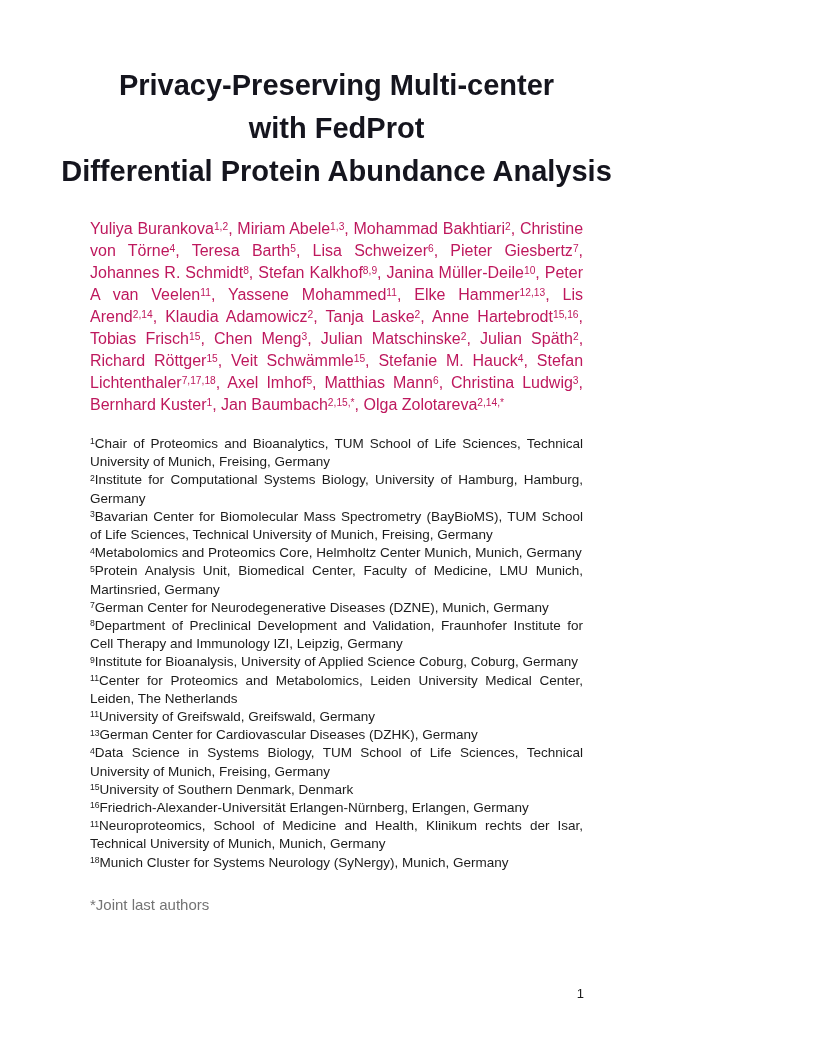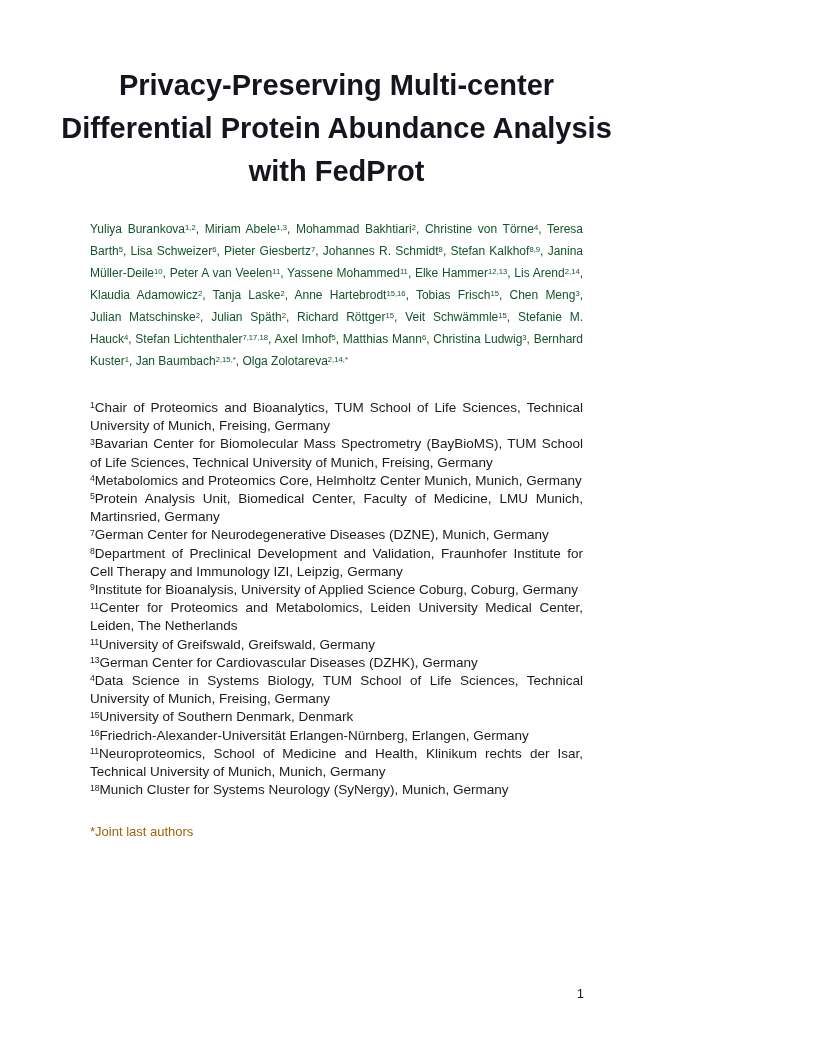--- a/index.html
+++ b/index.html
@@ -17,69 +17,70 @@
     margin: 0 -46px;
     font-weight: bold;
     font-size: 29px;
     line-height: 43px;
     text-align: center;
     color: #15151e;
   }
   .title-line { display: block; white-space: nowrap; }
   .authors {
     margin: 25px 0 0 0;
-    font-size: 12px;
+    font-size: 16px;
     line-height: 22px;
     text-align: justify;
-    color: #14532d;
+    color: #be185d;
   }
-  .affiliations { margin-top: 27px; }
+  .affiliations { margin-top: 19px; }
   .aff {
     font-size: 13.5px;
     line-height: 18.2px;
     text-align: justify;
     color: #1c1c1c;
   }
   .sup {
     font-size: 0.64em;
     line-height: 0;
     position: relative;
     top: -0.42em;
     vertical-align: baseline;
   }
   .footnote {
     margin: 22px 0 0 0;
-    font-size: 13px;
+    font-size: 15px;
     line-height: 22px;
-    color: #a16207;
+    color: #737373;
   }
   .page-number {
     position: absolute;
     top: 986px;
     right: 88px;
     font-size: 13px;
     line-height: 16px;
     color: #1c1c1c;
   }
 </style>
 </head>
 <body>
 
 <div class="page">
 
   <h1 class="title">
     <span class="title-line">Privacy-Preserving Multi-center</span>
+    <span class="title-line">with FedProt</span>
     <span class="title-line">Differential Protein Abundance Analysis</span>
-    <span class="title-line">with FedProt</span>
   </h1>
 
   <p class="authors"><span><span>Yuliya Burankova</span><sup class="sup">1,2</sup></span>, <span><span>Miriam Abele</span><sup class="sup">1,3</sup></span>, <span><span>Mohammad Bakhtiari</span><sup class="sup">2</sup></span>, <span><span>Christine von Törne</span><sup class="sup">4</sup></span>, <span><span>Teresa Barth</span><sup class="sup">5</sup></span>, <span><span>Lisa Schweizer</span><sup class="sup">6</sup></span>, <span><span>Pieter Giesbertz</span><sup class="sup">7</sup></span>, <span><span>Johannes R. Schmidt</span><sup class="sup">8</sup></span>, <span><span>Stefan Kalkhof</span><sup class="sup">8,9</sup></span>, <span><span>Janina Müller-Deile</span><sup class="sup">10</sup></span>, <span><span>Peter A van Veelen</span><sup class="sup">11</sup></span>, <span><span>Yassene Mohammed</span><sup class="sup">11</sup></span>, <span><span>Elke Hammer</span><sup class="sup">12,13</sup></span>, <span><span>Lis Arend</span><sup class="sup">2,14</sup></span>, <span><span>Klaudia Adamowicz</span><sup class="sup">2</sup></span>, <span><span>Tanja Laske</span><sup class="sup">2</sup></span>, <span><span>Anne Hartebrodt</span><sup class="sup">15,16</sup></span>, <span><span>Tobias Frisch</span><sup class="sup">15</sup></span>, <span><span>Chen Meng</span><sup class="sup">3</sup></span>, <span><span>Julian Matschinske</span><sup class="sup">2</sup></span>, <span><span>Julian Späth</span><sup class="sup">2</sup></span>, <span><span>Richard Röttger</span><sup class="sup">15</sup></span>, <span><span>Veit Schwämmle</span><sup class="sup">15</sup></span>, <span><span>Stefanie M. Hauck</span><sup class="sup">4</sup></span>, <span><span>Stefan Lichtenthaler</span><sup class="sup">7,17,18</sup></span>, <span><span>Axel Imhof</span><sup class="sup">5</sup></span>, <span><span>Matthias Mann</span><sup class="sup">6</sup></span>, <span><span>Christina Ludwig</span><sup class="sup">3</sup></span>, <span><span>Bernhard Kuster</span><sup class="sup">1</sup></span>, <span><span>Jan Baumbach</span><sup class="sup">2,15,*</sup></span>, <span><span>Olga Zolotareva</span><sup class="sup">2,14,*</sup></span></p>
 
   <div class="affiliations">
       <div class="aff"><sup class="sup">1</sup>Chair of Proteomics and Bioanalytics, TUM School of Life Sciences, Technical University of Munich, Freising, Germany</div>
+      <div class="aff"><sup class="sup">2</sup>Institute for Computational Systems Biology, University of Hamburg, Hamburg, Germany</div>
       <div class="aff"><sup class="sup">3</sup>Bavarian Center for Biomolecular Mass Spectrometry (BayBioMS), TUM School of Life Sciences, Technical University of Munich, Freising, Germany</div>
       <div class="aff"><sup class="sup">4</sup>Metabolomics and Proteomics Core, Helmholtz Center Munich, Munich, Germany</div>
       <div class="aff"><sup class="sup">5</sup>Protein Analysis Unit, Biomedical Center, Faculty of Medicine, LMU Munich, Martinsried, Germany</div>
       <div class="aff"><sup class="sup">7</sup>German Center for Neurodegenerative Diseases (DZNE), Munich, Germany</div>
       <div class="aff"><sup class="sup">8</sup>Department of Preclinical Development and Validation, Fraunhofer Institute for Cell Therapy and Immunology IZI, Leipzig, Germany</div>
       <div class="aff"><sup class="sup">9</sup>Institute for Bioanalysis, University of Applied Science Coburg, Coburg, Germany</div>
       <div class="aff"><sup class="sup">11</sup>Center for Proteomics and Metabolomics, Leiden University Medical Center, Leiden, The Netherlands</div>
       <div class="aff"><sup class="sup">11</sup>University of Greifswald, Greifswald, Germany</div>
       <div class="aff"><sup class="sup">13</sup>German Center for Cardiovascular Diseases (DZHK), Germany</div>
       <div class="aff"><sup class="sup">4</sup>Data Science in Systems Biology, TUM School of Life Sciences, Technical University of Munich, Freising, Germany</div>

